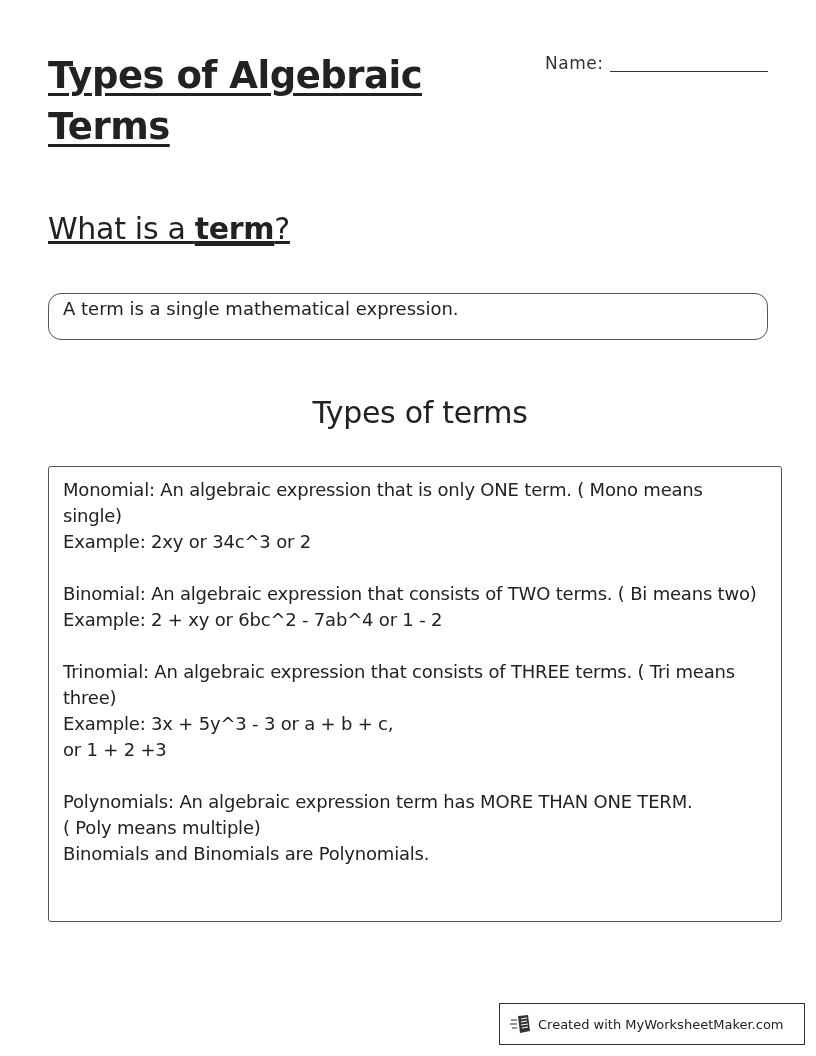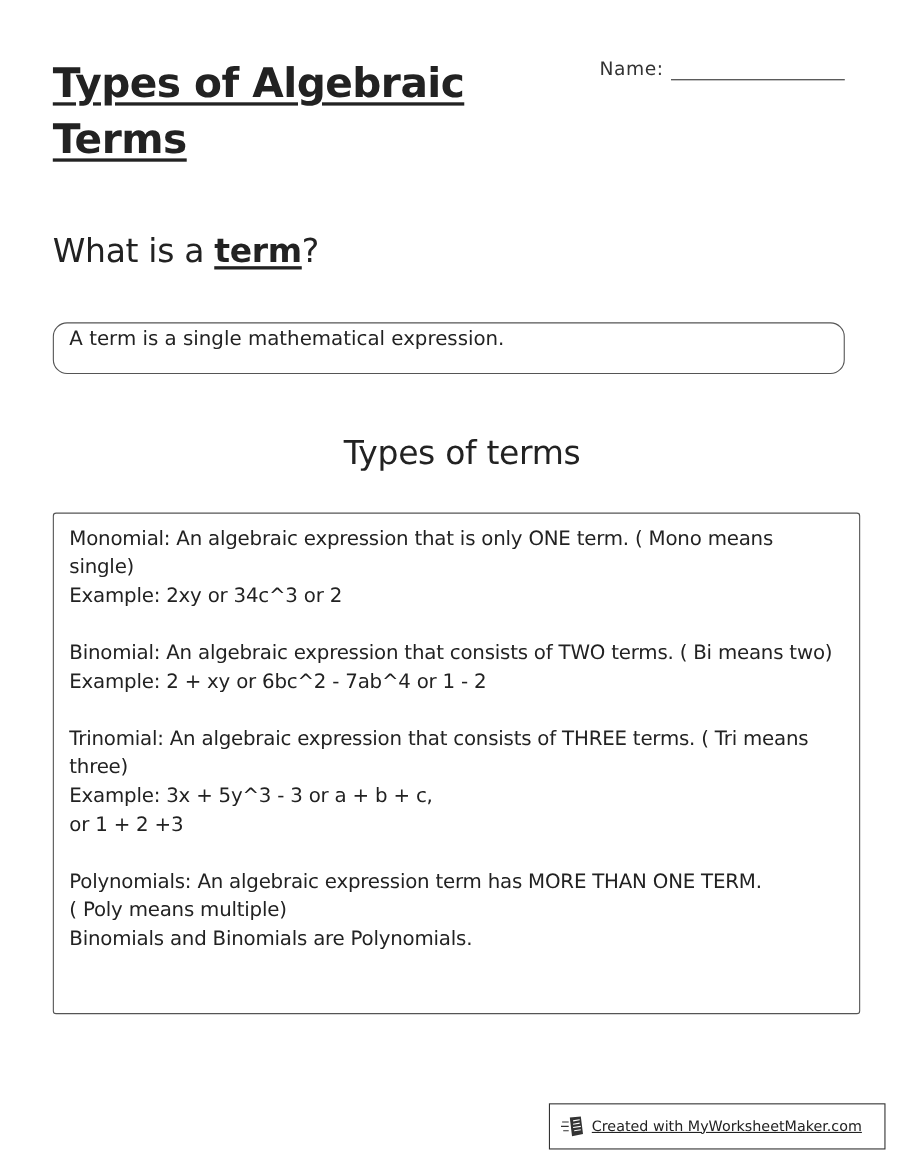--- a/index.html
+++ b/index.html
@@ -1,39 +1,39 @@
 <!DOCTYPE html>
 <html><head>
 <meta charset="utf-8">
 <style>
   html, body { margin: 0; padding: 0; background: #ffffff; }
   body { width: 816px; height: 1056px; position: relative; overflow: hidden;
          font-family: "DejaVu Sans", "Liberation Sans", sans-serif; color: #222222; }
   .title { position: absolute; left: 48px; top: 50px; width: 420px; margin: 0;
            font-size: 37px; font-weight: bold; line-height: 51px; text-decoration: underline;
            text-decoration-thickness: 3px; text-underline-offset: 5px; letter-spacing: -0.5px; }
-  .name-wrap { position: absolute; left: 545px; top: 53px; display: flex; align-items: flex-end; }
+  .name-wrap { position: absolute; left: 545px; top: 53px; display: flex; align-items: flex-start; }
   .name-label { font-size: 17px; color: #333; letter-spacing: 0.5px; }
   .name-line { width: 158px; height: 18px; border-bottom: 1px solid #333; margin-left: 7px; }
   .q-heading { position: absolute; left: 48px; top: 211px; margin: 0; font-size: 30px; font-weight: normal;
-               letter-spacing: -0.3px; }
+               letter-spacing: -0.3px; text-decoration: underline; }
   .q-heading b { text-decoration: underline; text-decoration-thickness: 3px; text-underline-offset: 4px; }
   .def-box { position: absolute; left: 48px; top: 293px; width: 704px; height: 30px;
              border: 1px solid #555; border-radius: 13px; padding: 7px 0 8px 14px; box-sizing: content-box;
              font-size: 18px; line-height: 30px; }
   .def-box span { display:block; margin-top:-7px; }
   .sec-heading { position: absolute; left: 0; width: 816px; top: 383px; text-align: center; margin: 12px;
                  font-size: 30px; font-weight: normal; letter-spacing: -0.3px; }
   .types-box { position: absolute; left: 48px; top: 466px; width: 704px; height: 444px;
                border: 1px solid #555; border-radius: 3px; padding: 10px 14px 0 14px; box-sizing: content-box;
                font-size: 18px; line-height: 26px; letter-spacing: -0.2px; }
   .types-box p { margin: 0 0 26px 0; }
   .types-box b { font-weight: normal; }
   .footer { position: absolute; left: 499px; top: 1003px; width: 306px; height: 42px; box-sizing: border-box;
-            border: 1px solid #333; display: flex; align-items: center; padding-left: 10px; font-size: 13px; color: #222; text-decoration: underline; }
+            border: 1px solid #333; display: flex; align-items: center; padding-left: 10px; font-size: 13px; color: #222; }
   .footer svg { margin-right: 6px; }
 </style>
 </head>
 <body>
 
 <h1 class="title">Types of Algebraic Terms</h1>
 
 <div class="name-wrap">
   <span class="name-label">Name:</span>
   <span class="name-line"></span>

